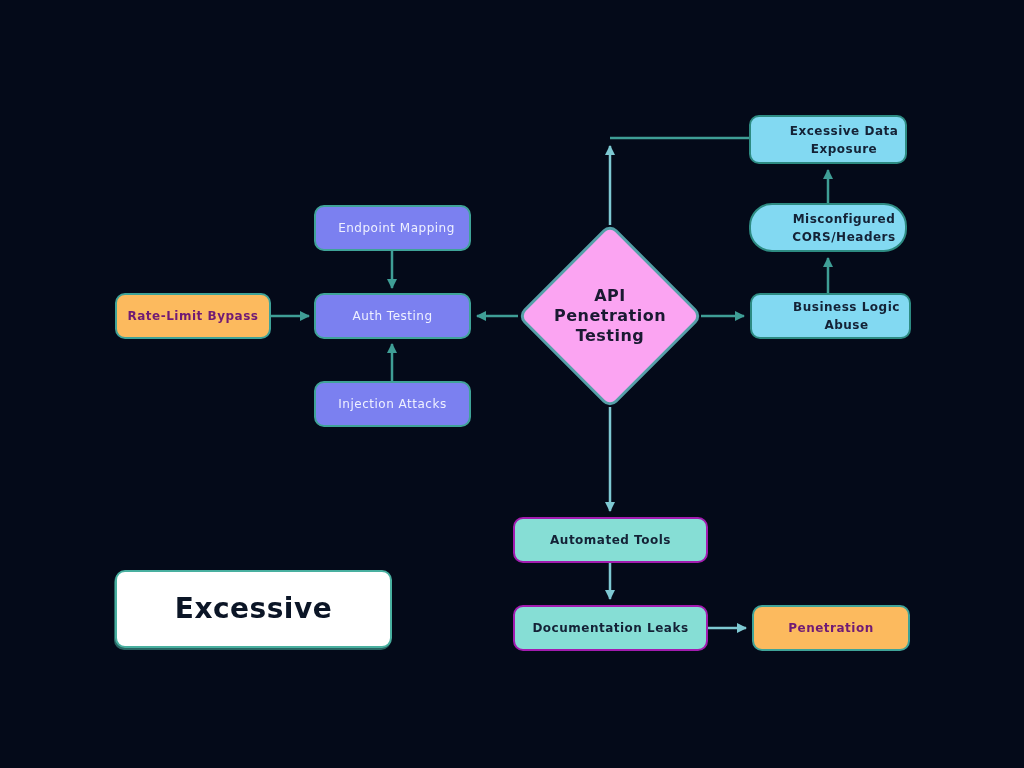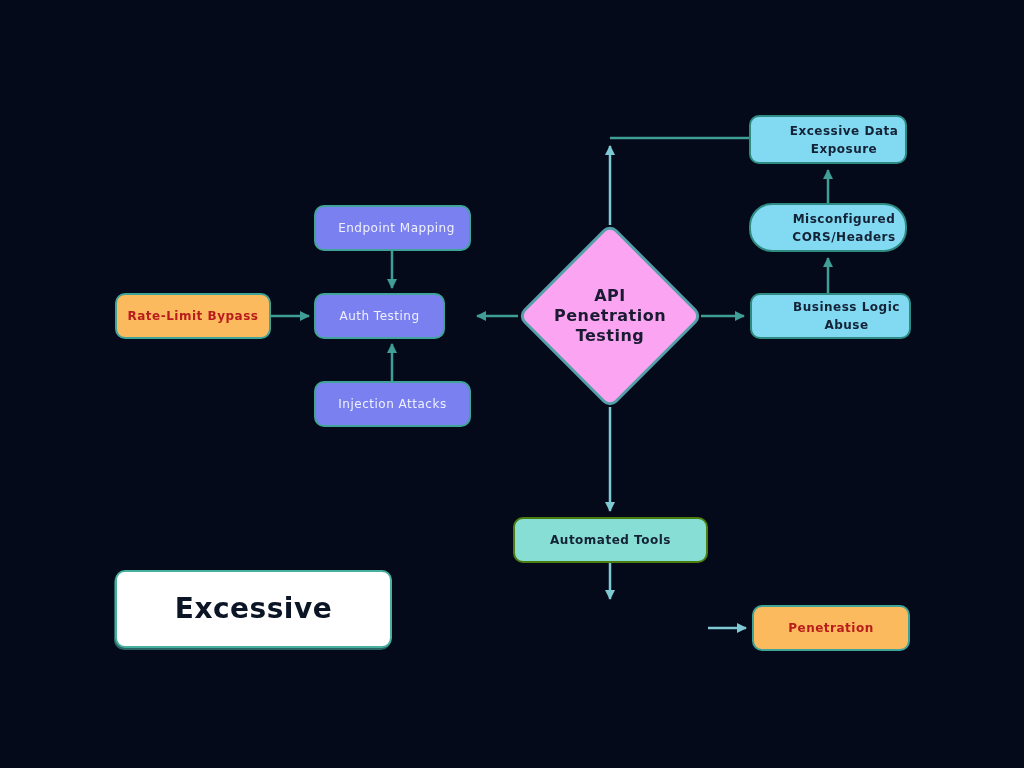--- a/index.html
+++ b/index.html
@@ -7,22 +7,22 @@
     position:relative; width:1024px; height:768px; background:#040a19;
     font-family:"DejaVu Sans","Liberation Sans",sans-serif; overflow:hidden;
   }
   .node {
     position:absolute; display:flex; align-items:center; justify-content:center;
     text-align:center; border-radius:10px; box-sizing:border-box;
     font-size:12px; letter-spacing:.5px; line-height:1.5; white-space:pre-line;
   }
   .purple { background:#7b80f0; border:2px solid #3fa398; color:#eef0ff; font-weight:500; }
   .blue   { background:#82d9f2; border:2px solid #2d8b82; color:#142236; font-weight:600;padding-left:32px; }
-  .tealbx { background:#86ded5; border:2px solid #4d7c0f; color:#142236; font-weight:600; }
-  .orange { background:#fcba5e; border:2px solid #3fa398; color:#b91c1c; font-weight:600; }
+  .tealbx { background:#86ded5; border:2px solid #a21caf; color:#142236; font-weight:600; }
+  .orange { background:#fcba5e; border:2px solid #3fa398; color:#701a75; font-weight:600; }
   .benefits {
     background:#ffffff; border:2px solid #49b0a0; border-radius:10px;
     color:#0b1526; font-size:28px; font-weight:800; letter-spacing:.5px;
     box-shadow:-1px 2px 0 0 rgba(73,176,160,.55);
   }
   .diamond-shape {
     position:absolute; left:544px; top:250px; width:132px; height:132px;
     transform:rotate(45deg); background:#fba4f2; border:3px solid #55a0a8;
     border-radius:10px; box-sizing:border-box;
   }
@@ -63,21 +63,21 @@
   </svg>
 
   <div class="diamond-shape"></div>
   <div class="diamond-label">API
 Penetration
 Testing</div>
 
   <div class="node purple" style="left:314px; top:205px; width:157px; height:46px;padding-left:8px;">
     <span>Endpoint Mapping</span>
   </div>
-  <div class="node purple" style="left:314px; top:293px; width:131px; height:46px;">
+  <div class="node purple" style="left:314px; top:293px; width:157px; height:46px;">
     <span>Auth Testing</span>
   </div>
   <div class="node purple" style="left:314px; top:381px; width:157px; height:46px;">
     <span>Injection Attacks</span>
   </div>
   <div class="node orange" style="left:115px; top:293px; width:156px; height:46px;">
     <span>Rate-Limit Bypass</span>
   </div>
 
   <div class="node blue" style="left:749px; top:115px; width:158px; height:49px;">
@@ -88,20 +88,23 @@
     <span>Misconfigured
 CORS/Headers</span>
   </div>
   <div class="node blue" style="left:750px; top:293px; width:161px; height:46px;">
     <span>Business Logic Abuse</span>
   </div>
 
   <div class="node tealbx" style="left:513px; top:517px; width:195px; height:46px;">
     <span>Automated Tools</span>
   </div>
+  <div class="node tealbx" style="left:513px; top:605px; width:195px; height:46px;">
+    <span>Documentation Leaks</span>
+  </div>
   <div class="node orange" style="left:752px; top:605px; width:158px; height:46px;">
     <span>Penetration</span>
   </div>
 
   <div class="node benefits" style="left:115px; top:570px; width:277px; height:78px;">
     <span>Excessive</span>
   </div>
 
 </div>
 

